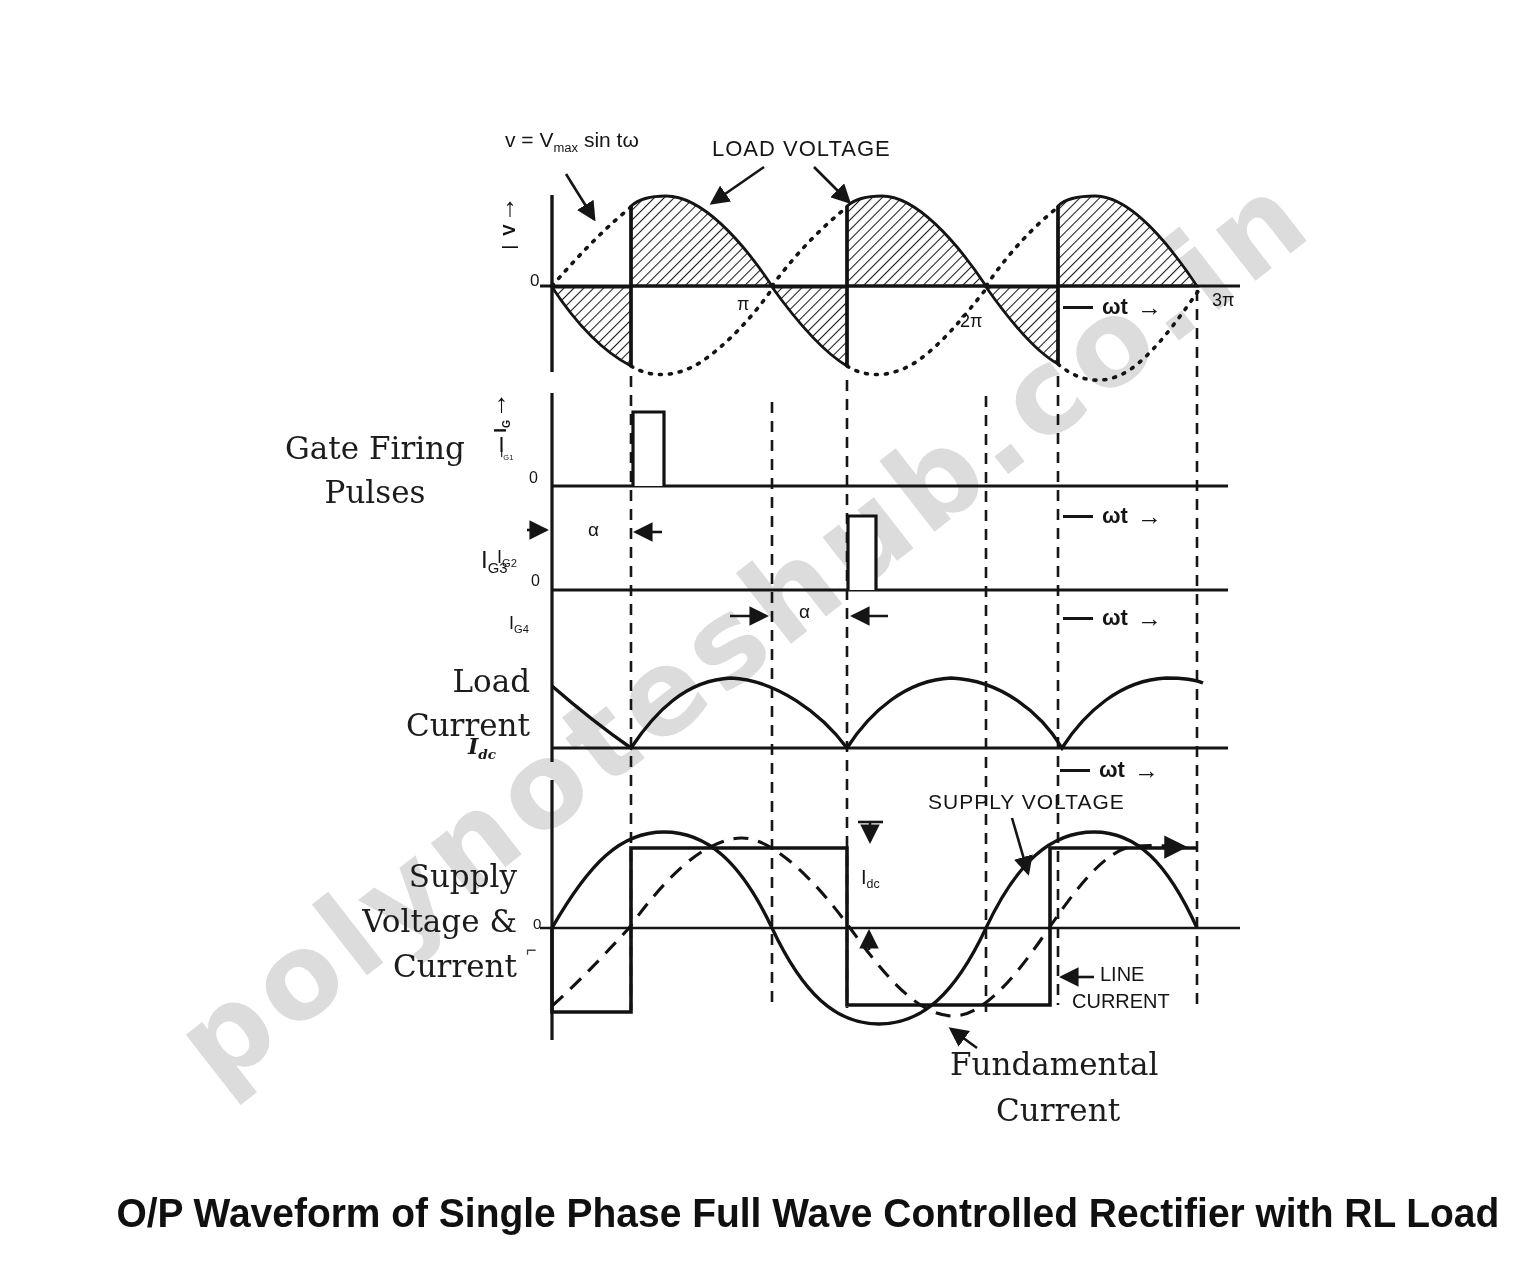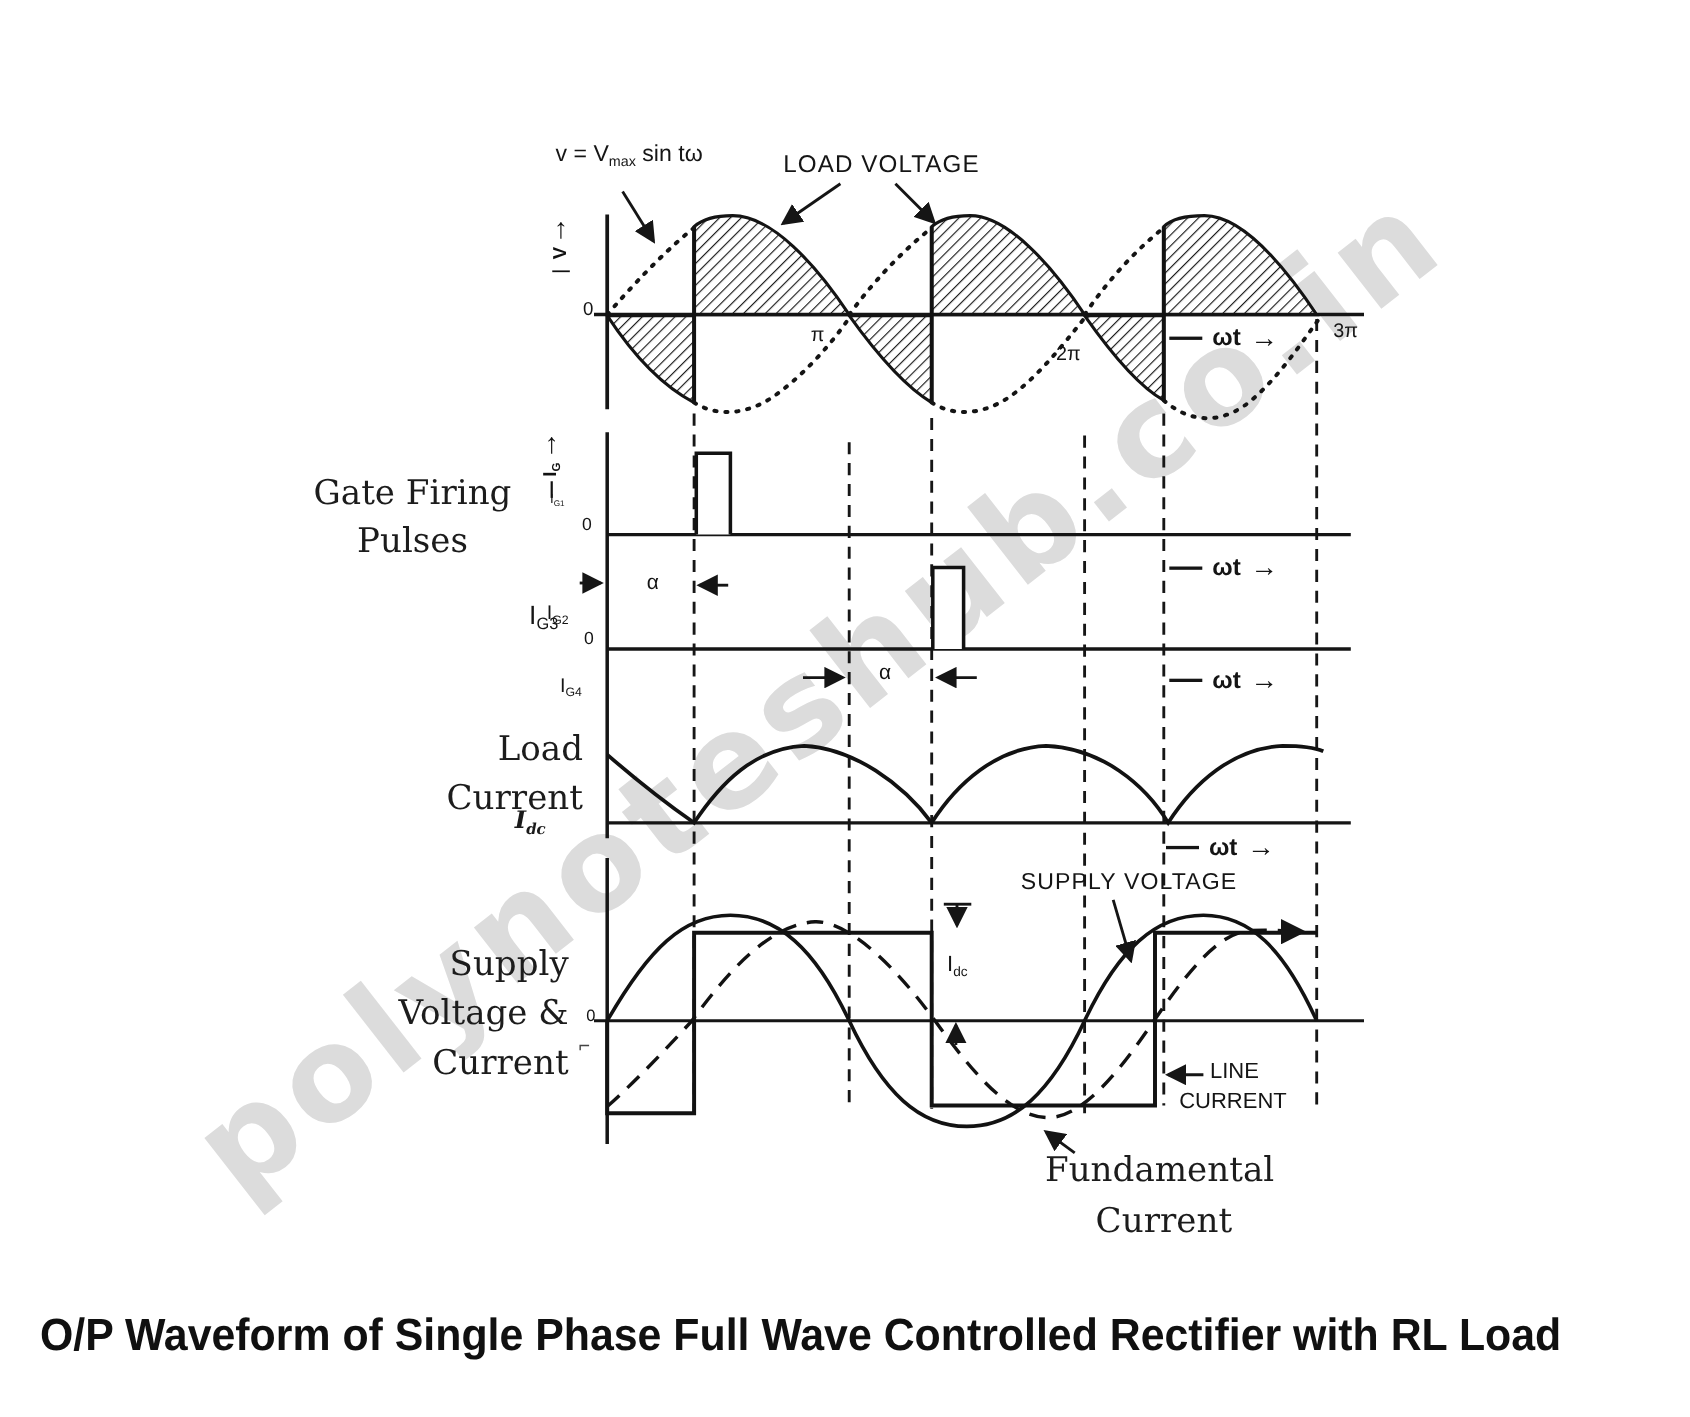--- a/index.html
+++ b/index.html
@@ -17,21 +17,21 @@
   .vaxis-col{display:flex;flex-direction:column;align-items:center;gap:2px;}
   .vaxis-col .up{font-size:26px;font-weight:bold;line-height:22px;}
   .vaxis-col .rot{transform:rotate(-90deg);font-size:17px;font-weight:bold;}
   .vaxis-col .tick{font-size:16px;font-weight:bold;line-height:10px;}
   #watermark{position:absolute;left:150px;top:1005px;transform:rotate(-38deg);transform-origin:0 0;
              font-family:"DejaVu Sans","Liberation Sans",sans-serif;font-weight:bold;
              font-size:118px;letter-spacing:7px;color:#dcdcdc;white-space:nowrap;z-index:1;}
   svg#diagram{position:absolute;left:0;top:0;z-index:2;}
   .txt{position:absolute;z-index:3;}
   .caption{width:1536px;top:1190px;left:0;font-size:41px;font-weight:bold;color:#101010;
-           text-align:left;letter-spacing:0px;}
+           text-align:right;letter-spacing:0px;}
   .caption-inner{display:inline-block;transform:scaleX(0.95);transform-origin:center;}
 </style>
 </head>
 <body>
 
 <div id="stage">
 
   <div id="watermark">polynoteshub.co.in</div>
 
   <svg id="diagram" width="1536" height="1288" viewBox="0 0 1536 1288">

